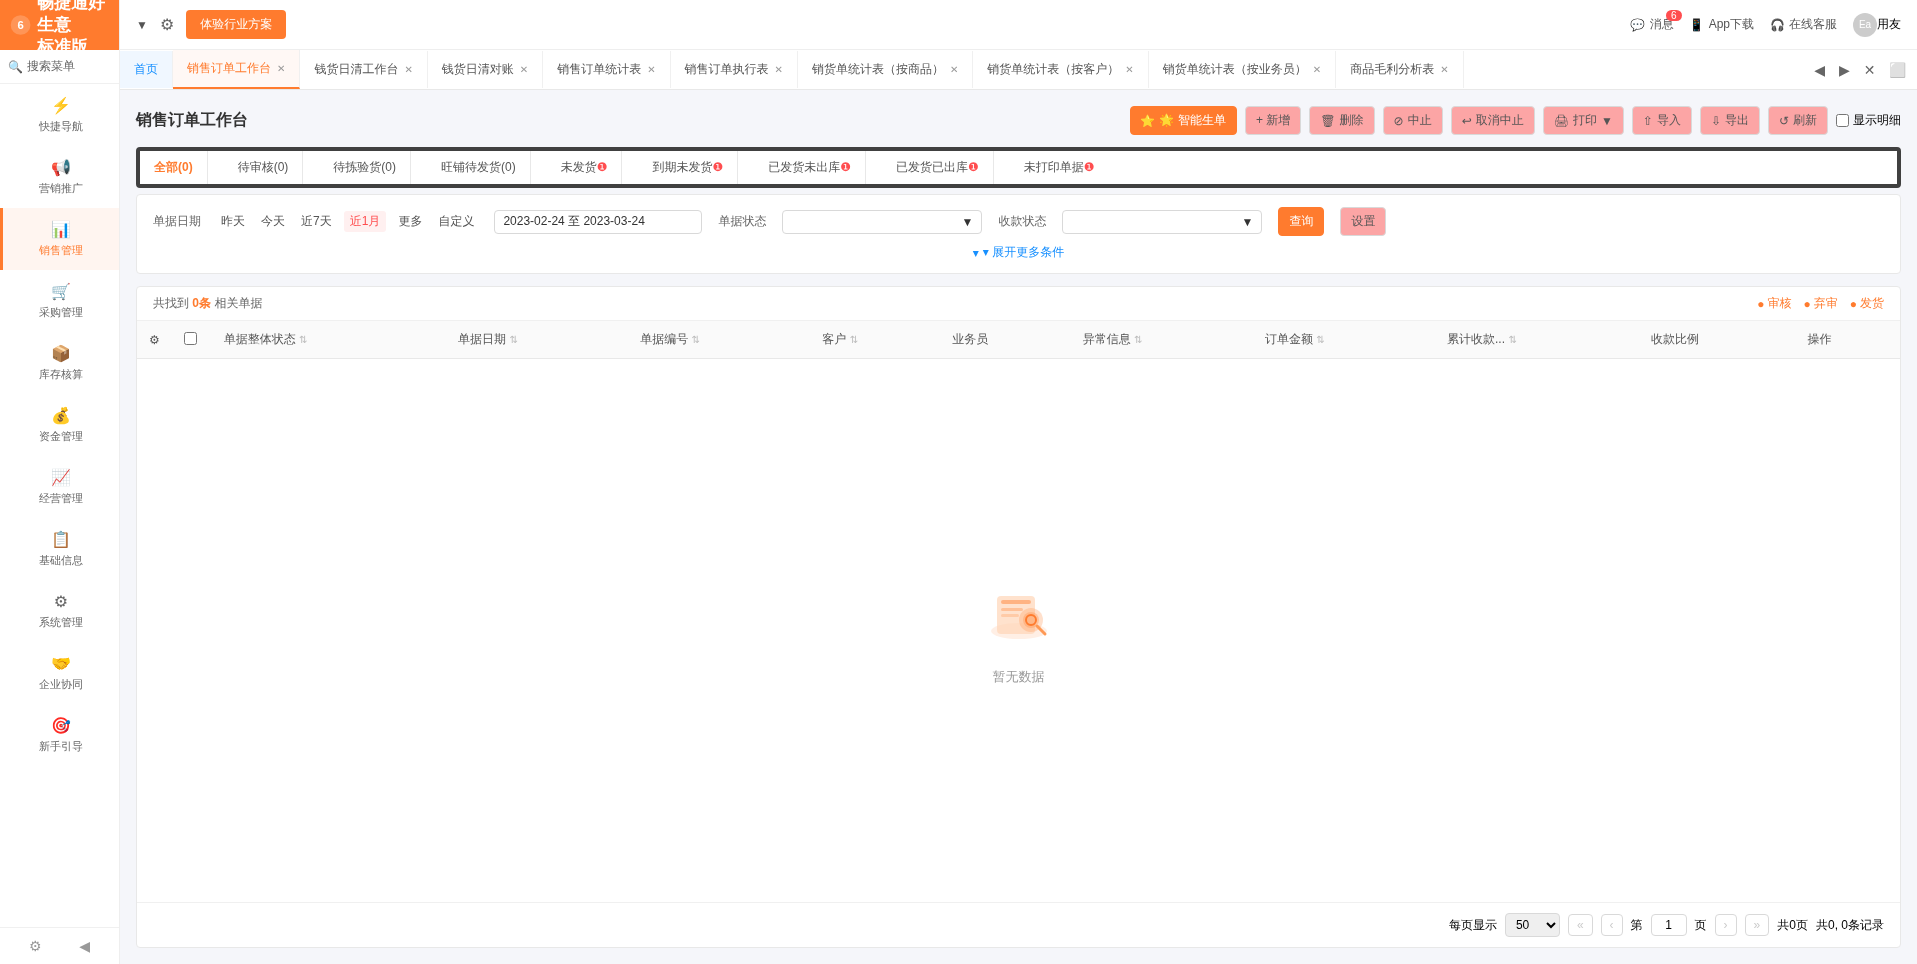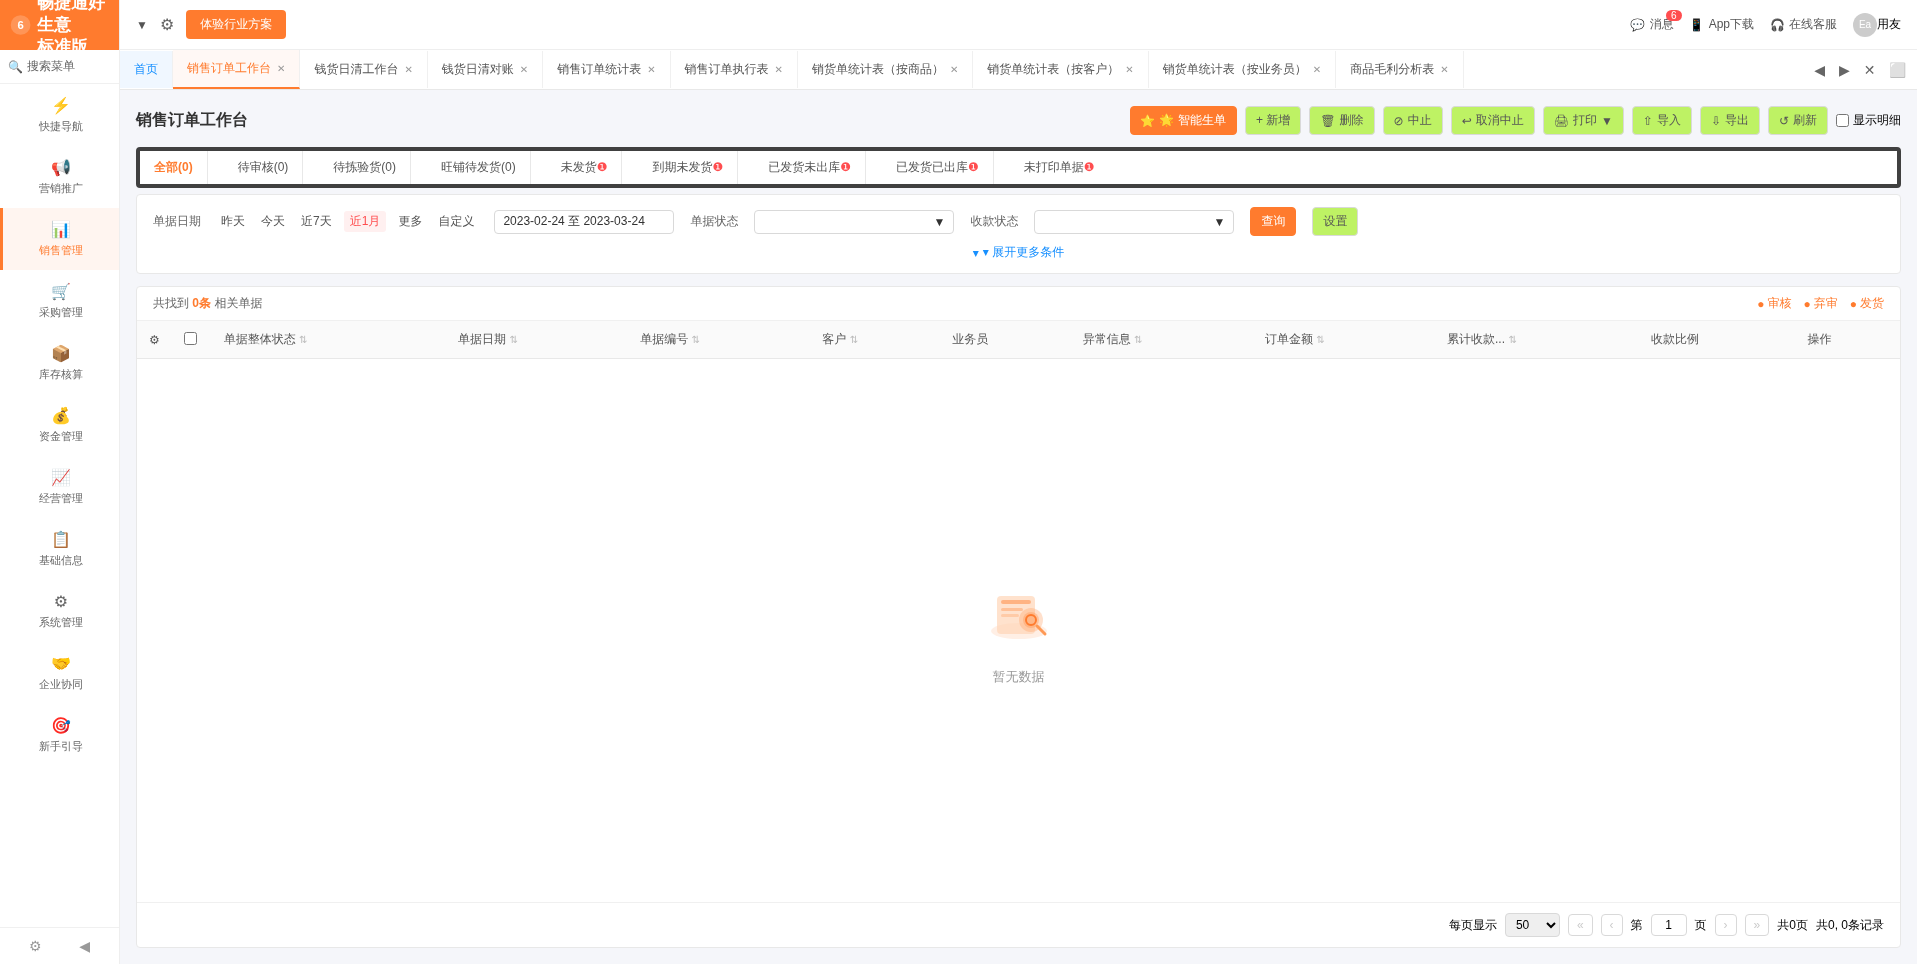--- a/index.html
+++ b/index.html
@@ -41,39 +41,39 @@
     .tabs-nav { display: flex; align-items: center; gap: 2px; padding: 0 4px; margin-left: auto; flex-shrink: 0; }
     .tabs-nav-btn { cursor: pointer; color: #666; padding: 4px 6px; font-size: 14px; }
 
     
     .content { flex: 1; padding: 16px; background: #f5f6fa; overflow: auto; display: flex; flex-direction: column; }
 
     
     .page-header { display: flex; align-items: center; justify-content: space-between; margin-bottom: 12px; }
     .page-title { font-size: 16px; font-weight: bold; color: #333; }
     .page-actions { display: flex; align-items: center; gap: 8px; }
-    .action-btn { display: flex; align-items: center; gap: 4px; padding: 5px 10px; border: 1px solid #d9d9d9; background: #bef264; border-radius: 4px; cursor: pointer; color: #555; font-size: 12px; }
+    .action-btn { display: flex; align-items: center; gap: 4px; padding: 5px 10px; border: 1px solid #d9d9d9; background: #fca5a5; border-radius: 4px; cursor: pointer; color: #555; font-size: 12px; }
     .action-btn.primary { background: #ff7b2e; color: #fff; border-color: #ff7b2e; }
     .action-btn.smart { background: #ff7b2e; color: #fff; border-color: #ff7b2e; }
 
     
     .sub-tabs { display: flex; align-items: center; gap: 16px; background: #fff; border-radius: 4px; border: 4px solid #404040; margin-bottom: 6px; overflow: hidden; }
     .sub-tab { padding: 8px 14px; cursor: pointer; color: #555; border-right: 1px solid #e8e8e8; font-size: 12px; white-space: nowrap; }
     .sub-tab:last-child { border-right: none; }
     .sub-tab.active { color: #ff7b2e; font-weight: bold; }
     .sub-tab .badge-red { color: #ff4d4f; }
 
     
     .filter-area { background: #fff; border-radius: 4px; padding: 12px 16px; margin-bottom: 12px; border: 1px solid #e8e8e8; }
     .filter-row { display: flex; align-items: center; gap: 16px; }
     .filter-label { color: #666; white-space: nowrap; }
     .filter-date-options { display: flex; align-items: center; gap: 8px; }
     .filter-date-btn { color: #555; cursor: pointer; padding: 2px 4px; }
     .filter-date-btn.active { color: #ff4d4f; background: #fff0f0; border-radius: 3px; padding: 2px 6px; }
-    .filter-date-input { border: 1px solid #d9d9d9; border-radius: 4px; padding: 4px 8px; color: #333; font-size: 12px; width: 180px; }
+    .filter-date-input { border: 1px solid #d9d9d9; border-radius: 4px; padding: 4px 8px; color: #333; font-size: 12px; width: 208px; }
     .filter-select { border: 1px solid #d9d9d9; border-radius: 4px; padding: 4px 8px; color: #333; font-size: 12px; width: 200px; display: flex; align-items: center; justify-content: space-between; cursor: pointer; background: #fff; }
     .filter-expand { display: flex; align-items: center; justify-content: center; margin-top: 8px; color: #1890ff; cursor: pointer; font-size: 12px; gap: 4px; }
 
     
     .table-area { background: #fff; border-radius: 4px; border: 1px solid #e8e8e8; flex: 1; display: flex; flex-direction: column; }
     .table-toolbar { padding: 8px 16px; display: flex; align-items: center; justify-content: space-between; border-bottom: 1px solid #f0f0f0; }
     .table-info { color: #666; font-size: 12px; }
     .table-toolbar-right { display: flex; align-items: center; gap: 12px; }
     .toolbar-link { color: #ff7b2e; cursor: pointer; font-size: 12px; display: flex; align-items: center; gap: 3px; }
 

